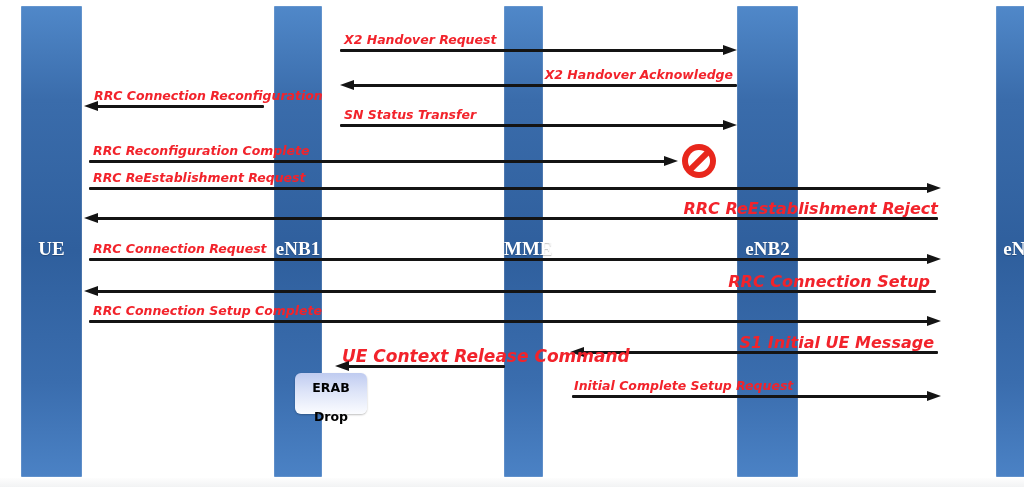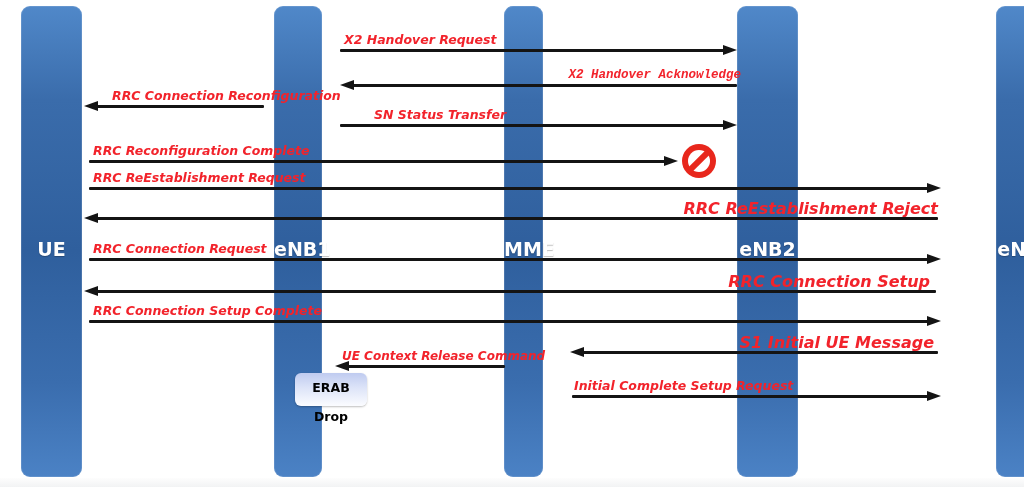--- a/index.html
+++ b/index.html
@@ -6,23 +6,24 @@
   .stage{
     position:relative;
     width:1024px;height:487px;
     background:#ffffff;
     overflow:hidden;
     font-family:"DejaVu Sans","Liberation Sans",sans-serif;
   }
   .lifeline{
     position:absolute;
     top:6px;height:471px;
-    border-radius:9px;
+    border-radius:1px;
     background:linear-gradient(to bottom,#5088c9 0%,#3a6cab 20%,#2f5f9d 52%,#3a6dae 80%,#4b82c5 100%);
     box-shadow:inset 0 0 0 1px rgba(255,255,255,0.12);
+    font-family:Liberation Serif, serif;
   }
   .actor-label{
     position:absolute;
     left:0;right:0;top:232px;
     text-align:center;
     color:#ffffff;
     font-size:19px;
     font-weight:bold;
     letter-spacing:0px;
     text-shadow:0 1px 1px rgba(0,0,0,0.25);
@@ -30,21 +31,21 @@
   .msg-label{
     position:absolute;
     color:#f2232b;
     font-size:12.5px;
     font-weight:bold;
     font-style:italic;
     white-space:nowrap;
     line-height:14px;
   }
   .msg-label.small{font-size:16px;line-height:12px;}
-  .msg-label.large{font-size:12px;}
+  .msg-label.large{font-size:17px;}
   .msg-line{
     position:absolute;
     height:3px;
     background:#141414;
     border-radius:1px;
   }
   .msg-head{
     position:absolute;
     width:0;height:0;
     border-top:5.5px solid transparent;
@@ -69,21 +70,21 @@
   .no-entry .slash{
     position:absolute;
     left:4px;top:14px;
     width:26px;height:6px;
     background:#e8271c;
     transform:rotate(-45deg);
   }
   .note-box{
     position:absolute;
     left:295px;top:373px;
-    width:72px;height:33px;
+    width:72px;height:41px;
     border-radius:6px;
     background:linear-gradient(to bottom,#bfcbf0 0%,#dde4f8 45%,#fbfcff 100%);
     box-shadow:0 1px 2px rgba(0,0,0,0.25);
     color:#000000;
     font-size:12.5px;
     font-weight:bold;
     text-align:center;
     line-height:29px;
   }
   .bottom-strip{
@@ -110,27 +111,27 @@
         <div class="actor-label">eNB2</div>
       </div>
       <div class="lifeline" style="left: 996px; width: 59px;">
         <div class="actor-label">eNB3</div>
       </div>
     </div>
   <div id="messages">
       <div class="msg-label" style="left: 344px; top: 33px;">X2 Handover Request</div>
       <div class="msg-line" style="top: 48.5px; left: 340px; width: 385px;"></div>
       <div class="msg-head right" style="top: 44.5px; left: 723px;"></div>
-      <div class="msg-label" style="right: 283px; top: 68px; font-family: Liberation Mono, monospace;">X2 Handover Acknowledge</div>
+      <div class="msg-label" style="right: 291px; top: 68px;">X2 Handover Acknowledge</div>
       <div class="msg-line" style="top: 83.5px; left: 352px; width: 385px;"></div>
       <div class="msg-head left" style="top: 79.5px; left: 340px;"></div>
-      <div class="msg-label" style="left: 112px; top: 89px; font-style: italic;">RRC Connection Reconfiguration</div>
+      <div class="msg-label" style="left: 94px; top: 89px; font-style: italic;">RRC Connection Reconfiguration</div>
       <div class="msg-line" style="top: 104.5px; left: 96px; width: 168px;"></div>
       <div class="msg-head left" style="top: 100.5px; left: 84px;"></div>
-      <div class="msg-label" style="left: 344px; top: 108px; margin-left: 30px;">SN Status Transfer</div>
+      <div class="msg-label" style="left: 344px; top: 108px;">SN Status Transfer</div>
       <div class="msg-line" style="top: 123.5px; left: 340px; width: 385px;"></div>
       <div class="msg-head right" style="top: 119.5px; left: 723px;"></div>
       <div class="msg-label" style="left: 93px; top: 144px; text-align: right;">RRC Reconfiguration Complete</div>
       <div class="msg-line" style="top: 159.5px; left: 89px; width: 577px;"></div>
       <div class="msg-head right" style="top: 155.5px; left: 664px;"></div>
       <div class="no-entry" style="left: 682px; top: 144px;">
         <div class="inner"></div>
         <div class="slash"></div>
       </div>
       <div class="msg-label" style="left: 93px; top: 171px;">RRC ReEstablishment Request</div>

